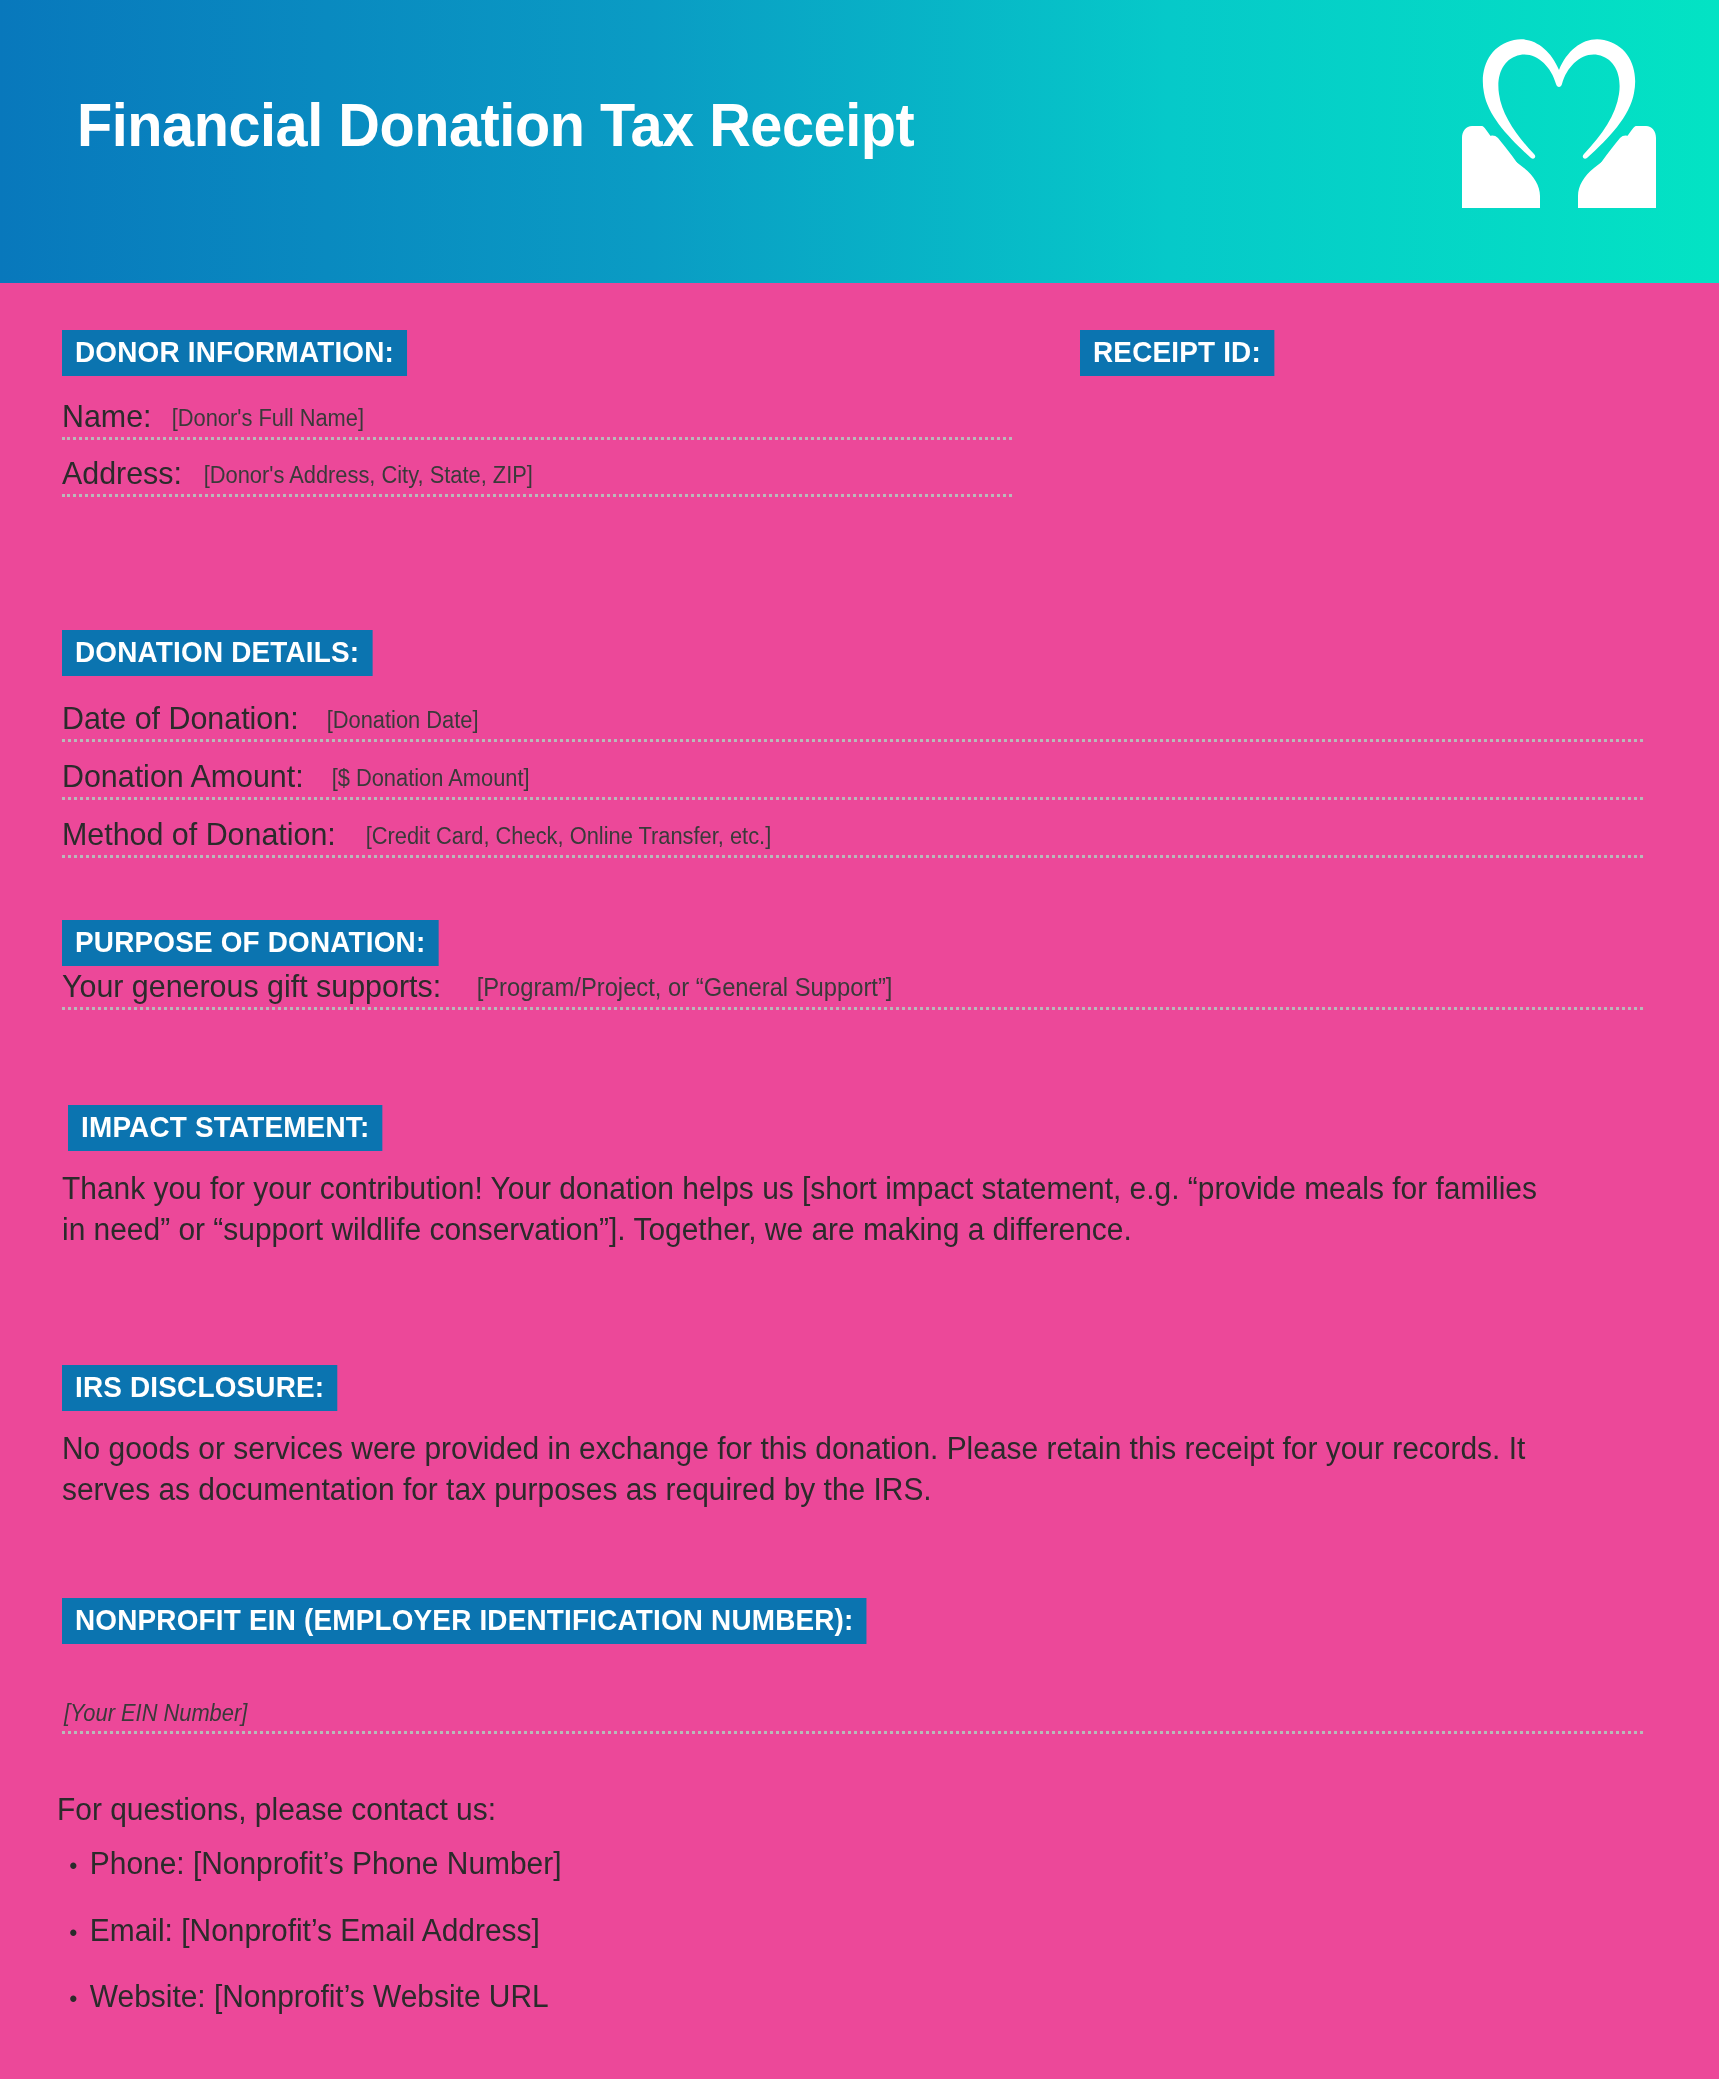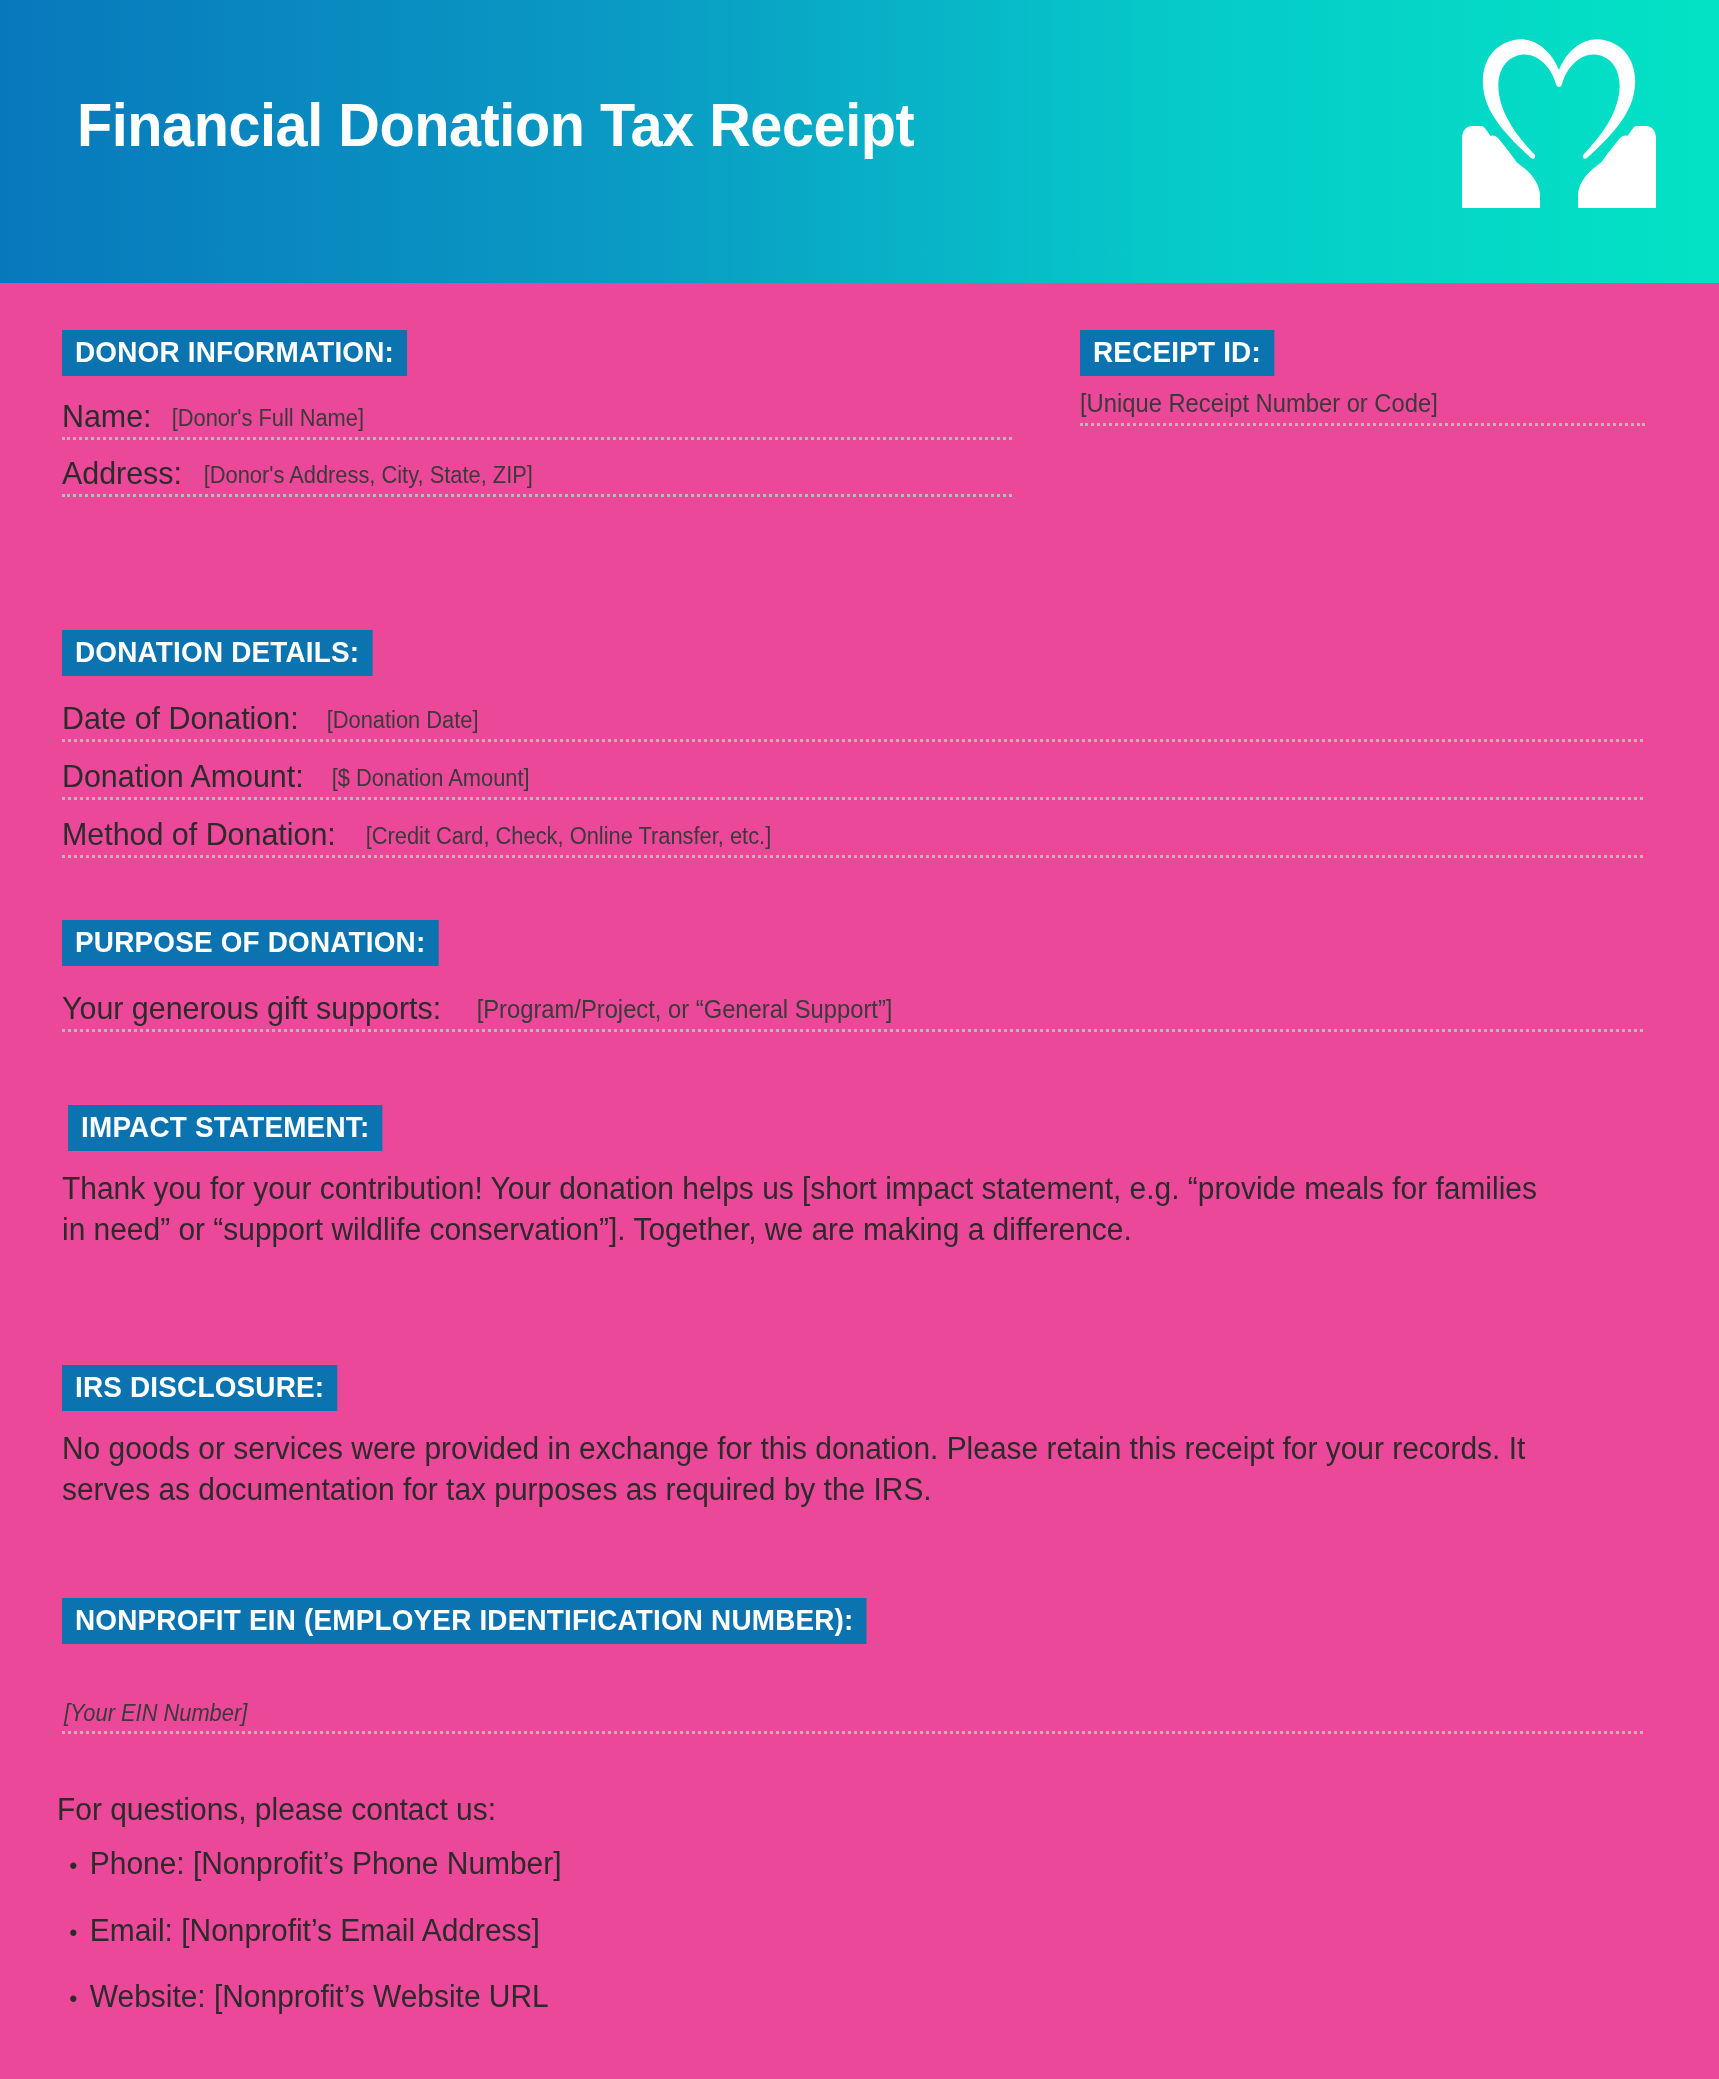--- a/index.html
+++ b/index.html
@@ -216,25 +216,20 @@
     </div>
   </div>
 
 
   <div class="blk" style="left:1080px; top:330px;">
     <div class="badge-row">
       <span class="section-badge">RECEIPT ID:</span>
     </div>
   </div>
 
-  <div class="blk" style="left:1080px; top:390px; width:565px;">
-    <div class="field" style="align-items:flex-end;">
-      <span class="field-ph" style="font-size:25px; padding-left:0;">[Unique Receipt Number or Code]</span>
-    </div>
-  </div>
 
   <div class="blk" style="left:62px; top:630px;">
     <div class="badge-row">
       <span class="section-badge">DONATION DETAILS:</span>
     </div>
   </div>
 
   <div class="blk" style="left:62px; top:700px; width:1581px;">
     <div class="field">
       <span class="field-label">Date of Donation:</span>
@@ -256,21 +251,21 @@
     </div>
   </div>
 
   <div class="blk" style="left:62px; top:920px;">
     <div class="badge-row">
       <span class="section-badge">PURPOSE OF DONATION:</span>
     </div>
   </div>
 
   <div class="blk" style="left:62px; top:948px; width:1581px;">
-    <div class="field" style="margin-top:42px;">
+    <div class="field" style="margin-top:20px;">
       <span class="field-label">Your generous gift supports:</span>
       <span class="field-ph" style="font-size:25px;">[Program/Project, or “General Support”]</span>
     </div>
   </div>
 
   <div class="blk" style="left:68px; top:1105px;text-align:right;">
     <div class="badge-row">
       <span class="section-badge">IMPACT STATEMENT:</span>
     </div>
   </div>

